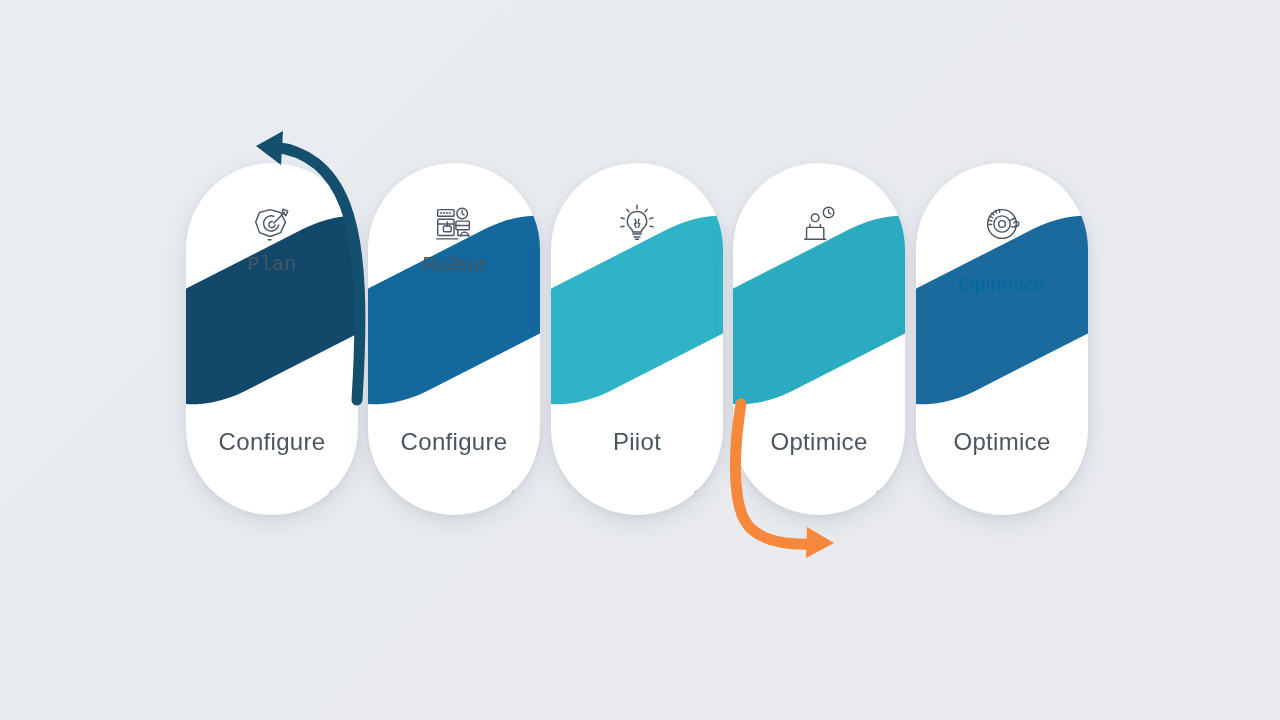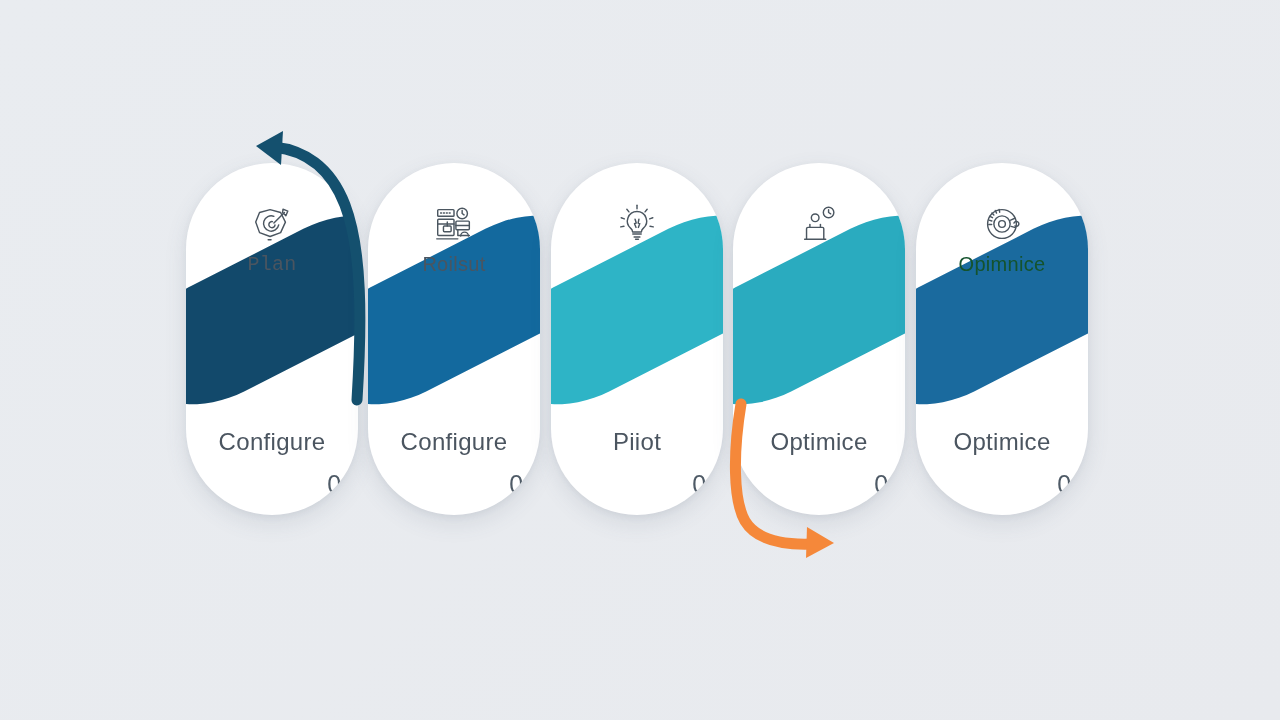--- a/index.html
+++ b/index.html
@@ -90,27 +90,27 @@
     color: #4b5560;
     letter-spacing: 0.3px;
     z-index: 3;
     font-weight: 400;
   }
 
   .step-number {
     position: absolute;
     left: 0;
     right: 0;
-    top: 307px;
+    top: 322px;
     text-align: right;
     font-size: 25px;
     color: #4e5a66;
     letter-spacing: 1.5px;
     z-index: 3;
-    font-weight: 400;
+    font-weight: 700;
   }
 
   .arrow-layer {
     position: absolute;
     left: 0; top: 0;
     width: 1280px;
     height: 720px;
     pointer-events: none;
     z-index: 6;
   }
@@ -223,21 +223,21 @@
         <path d="M10.5 20 l2.9 0.8"></path>
         <path d="M10.2 24.5 l3 0"></path>
         <path d="M13.5 12.5 l2 2.2"></path>
         <path d="M17 9.9 l1.3 2.7"></path>
         <path d="M21 8.8 l0.6 2.9"></path>
         <path d="M33 20 l4.5 -2"></path>
         <path d="M33.5 26.5 l4.5 1.3"></path>
         <path d="M36.5 23 a2.6 2.6 0 1 1 1 3"></path>
       </svg>
     </div>
-    <div class="top-label" style="color: #14532d;">Opimnice</div>
+    <div class="top-label" style="color: #0369a1; margin-top: 20px;">Opimnice</div>
     <div class="bottom-label">Optimice</div>
     <div class="step-number">08</div>
   </div>
 
   <svg class="arrow-layer" viewBox="0 0 1280 720">
 
     <g>
       <path id="arrowBackPath" d="M357 400 C362 320 362 250 345 205 C330 166 303 150 274 147" fill="none" stroke="#14506e" stroke-width="11" stroke-linecap="round"></path>
       <path id="arrowBackHead" d="M256 146 L283 131 L281 165 Z" fill="#14506e"></path>
     </g>

